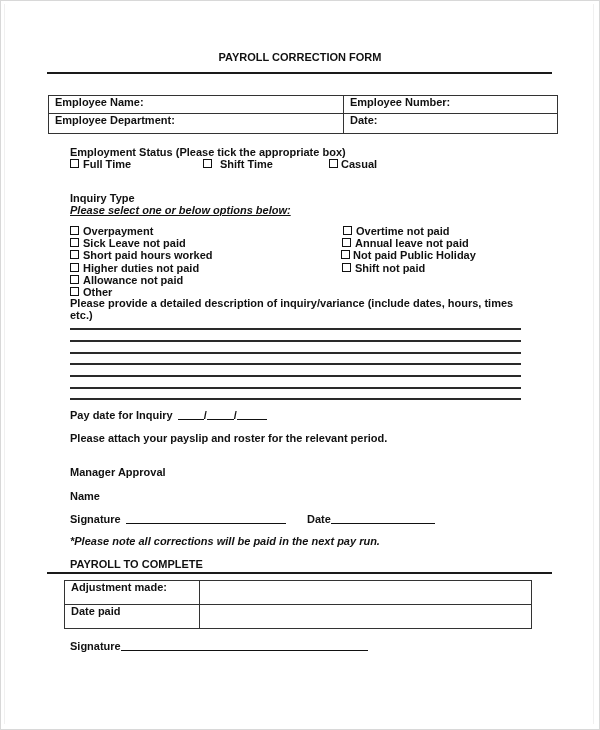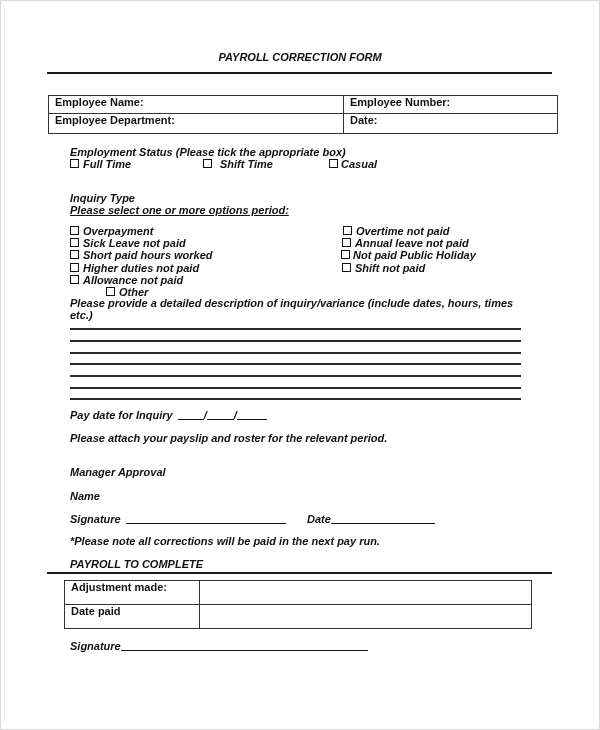--- a/index.html
+++ b/index.html
@@ -10,21 +10,21 @@
     color: #111;
   }
   .page-frame {
     position: absolute; left: 0; top: 0; width: 598px; height: 728px;
     border: 1px solid #d8d8d8;
   }
   .page-inner {
     position: absolute; left: 4px; top: 4px; width: 588px; height: 720px;
     border-left: 1px solid #f0f0f0; border-right: 1px solid #f0f0f0;
   }
-  .abs { position: absolute; white-space: nowrap; font-style: italic; }
+  .abs { position: absolute; white-space: nowrap; }
   .b { font-weight: bold; font-size: 11px; line-height: 12px; }
   .title { left: 0; width: 600px; top: 51px; text-align: center; font-weight: bold; font-size: 11px; }
   .rule { position: absolute; background: #1a1a1a; }
   table.grid { position: absolute; border-collapse: collapse; padding-left: 14px; }
   table.grid td {
     border: 1.5px solid #333; padding: 0 0 0 6px; vertical-align: top;
     font-weight: bold; font-size: 11px; line-height: 12px;
   }
   .cb { display: inline-block; width: 7px; height: 7px; border: 1.6px solid #111; margin-right: 4px; vertical-align: 0px; box-sizing: content-box; }
   .cb.thin { border-width: 1px; width: 7px; height: 7px; margin-right: 5px; }
@@ -60,28 +60,28 @@
   <span class="cb"></span><span>Full Time</span>
 </div>
 <div class="abs b" style="left:203px; top:158px;">
   <span class="cb thin" style="margin-right:8px;"></span><span>Shift Time</span>
 </div>
 <div class="abs b" style="left:329px; top:158px;">
   <span class="cb thin" style="margin-right:3px;"></span><span>Casual</span>
 </div>
 
 <div class="abs b" style="left:70px; top:192px;">Inquiry Type</div>
-<div class="abs b italic-u" style="left:70px; top:204px;">Please select one or more options period:</div>
+<div class="abs b italic-u" style="left:70px; top:204px;">Please select one or below options below:</div>
 
 <div class="abs b" style="left:70px; top:225px;"><span class="cb"></span><span>Overpayment</span></div>
 <div class="abs b" style="left:70px; top:237px;"><span class="cb"></span><span>Sick Leave not paid</span></div>
 <div class="abs b" style="left:70px; top:249px;"><span class="cb"></span><span>Short paid hours worked</span></div>
 <div class="abs b" style="left:70px; top:262px;"><span class="cb"></span><span>Higher duties not paid</span></div>
 <div class="abs b" style="left:70px; top:274px;"><span class="cb"></span><span>Allowance not paid</span></div>
-<div class="abs b" style="left:70px; top:286px;margin-left:36px;"><span class="cb"></span><span>Other</span></div>
+<div class="abs b" style="left:70px; top:286px;"><span class="cb"></span><span>Other</span></div>
 
 <div class="abs b" style="left:343px; top:225px;"><span class="cb"></span><span>Overtime not paid</span></div>
 <div class="abs b" style="left:342px; top:237px;"><span class="cb"></span><span>Annual leave not paid</span></div>
 <div class="abs b" style="left:341px; top:249px;"><span class="cb" style="margin-right:3px;"></span><span>Not paid Public Holiday</span></div>
 <div class="abs b" style="left:342px; top:262px;"><span class="cb"></span><span>Shift not paid</span></div>
 
 <div class="abs b" style="left:70px; top:297px;">Please provide a detailed description of inquiry/variance (include dates, hours, times</div>
 <div class="abs b" style="left:70px; top:309px;text-align:center;">etc.)</div>
 
 <div>

